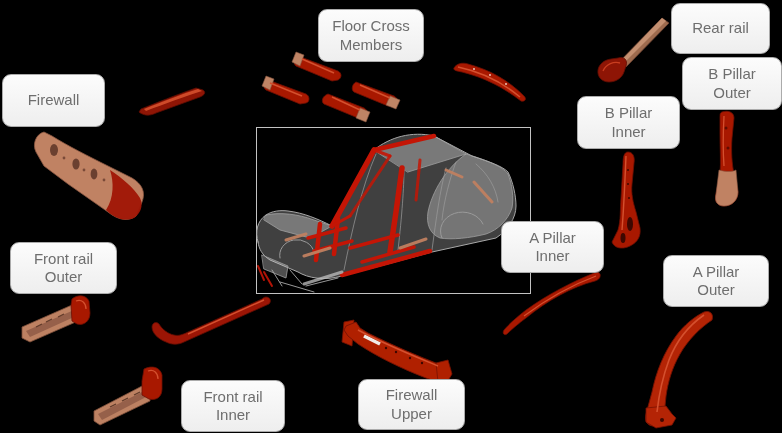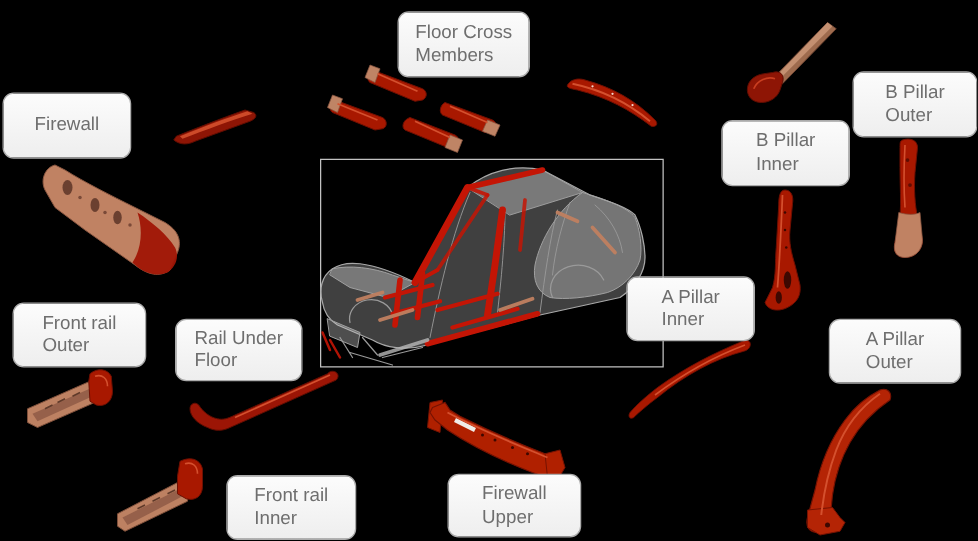--- a/index.html
+++ b/index.html
@@ -1,19 +1,19 @@
 <!DOCTYPE html>
 <html><head>
 <meta charset="utf-8">
 <style>
   html,body{margin:0;padding:0;background:#000;}
   #stage{position:relative;width:782px;height:433px;background:#000;overflow:hidden;
          font-family:"Liberation Sans",sans-serif;}
   .label{position:absolute;display:flex;align-items:center;justify-content:center;
-         background:linear-gradient(#fcfcfc,#eeeeee);
+         text-align:center;background:linear-gradient(#fcfcfc,#eeeeee);
          border:1px solid #ababab;border-radius:9px;color:#6e6e6e;
          font-size:15px;line-height:1.22;white-space:pre-line;z-index:5;}
   .part{position:absolute;z-index:3;}
   #image-frame{position:absolute;left:256px;top:127px;width:273px;height:165px;
          border:1px solid rgba(215,215,215,0.9);z-index:1;}
   svg{display:block;}
 </style>
 </head>
 <body>
 
@@ -21,38 +21,37 @@
 
   <div id="image-frame"></div>
 
   <div class="label" style="left:2px;top:74px;width:101px;height:51px;">Firewall</div>
 
 
   <div class="label" style="left:318px;top:9px;width:104px;height:51px;">Floor Cross
 Members</div>
 
 
+  <div class="label" style="left:671px;top:3px;width:97px;height:49px;">Rear rail</div>
 
   <div class="label" style="left:682px;top:57px;width:98px;height:51px;">B Pillar
 Outer</div>
 
   <div class="label" style="left:577px;top:96px;width:101px;height:51px;">B Pillar
 Inner</div>
 
   <div class="label" style="left:501px;top:221px;width:101px;height:50px;">A Pillar
 Inner</div>
 
   <div class="label" style="left:663px;top:255px;width:104px;height:50px;">A Pillar
 Outer</div>
 
   <div class="label" style="left:10px;top:242px;width:105px;height:50px;">Front rail
 Outer</div>
 
-  <div class="label" style="left:140px;top:255px;width:100px;height:48px;">Rail Under
-Floor</div>
 
   <div class="label" style="left:181px;top:380px;width:102px;height:50px;">Front rail
 Inner</div>
 
   <div class="label" style="left:358px;top:379px;width:105px;height:49px;">Firewall
 Upper</div>
 
   <svg class="part" style="left:136px;top:86px;" width="74" height="34" viewBox="0 0 74 34">
     <path d="M3,26 C8,30 14,30 20,27 L64,11 C69,9 70,6 67,4 L60,2 C40,9 20,17 5,23 Z" fill="#8e1505" stroke="#5f0d02" stroke-width="0.8"></path>
     <path d="M8,23 C28,15 46,8 62,3 L66,5 C50,10 28,18 10,25 Z" fill="#d4502e" opacity="0.9"></path>

